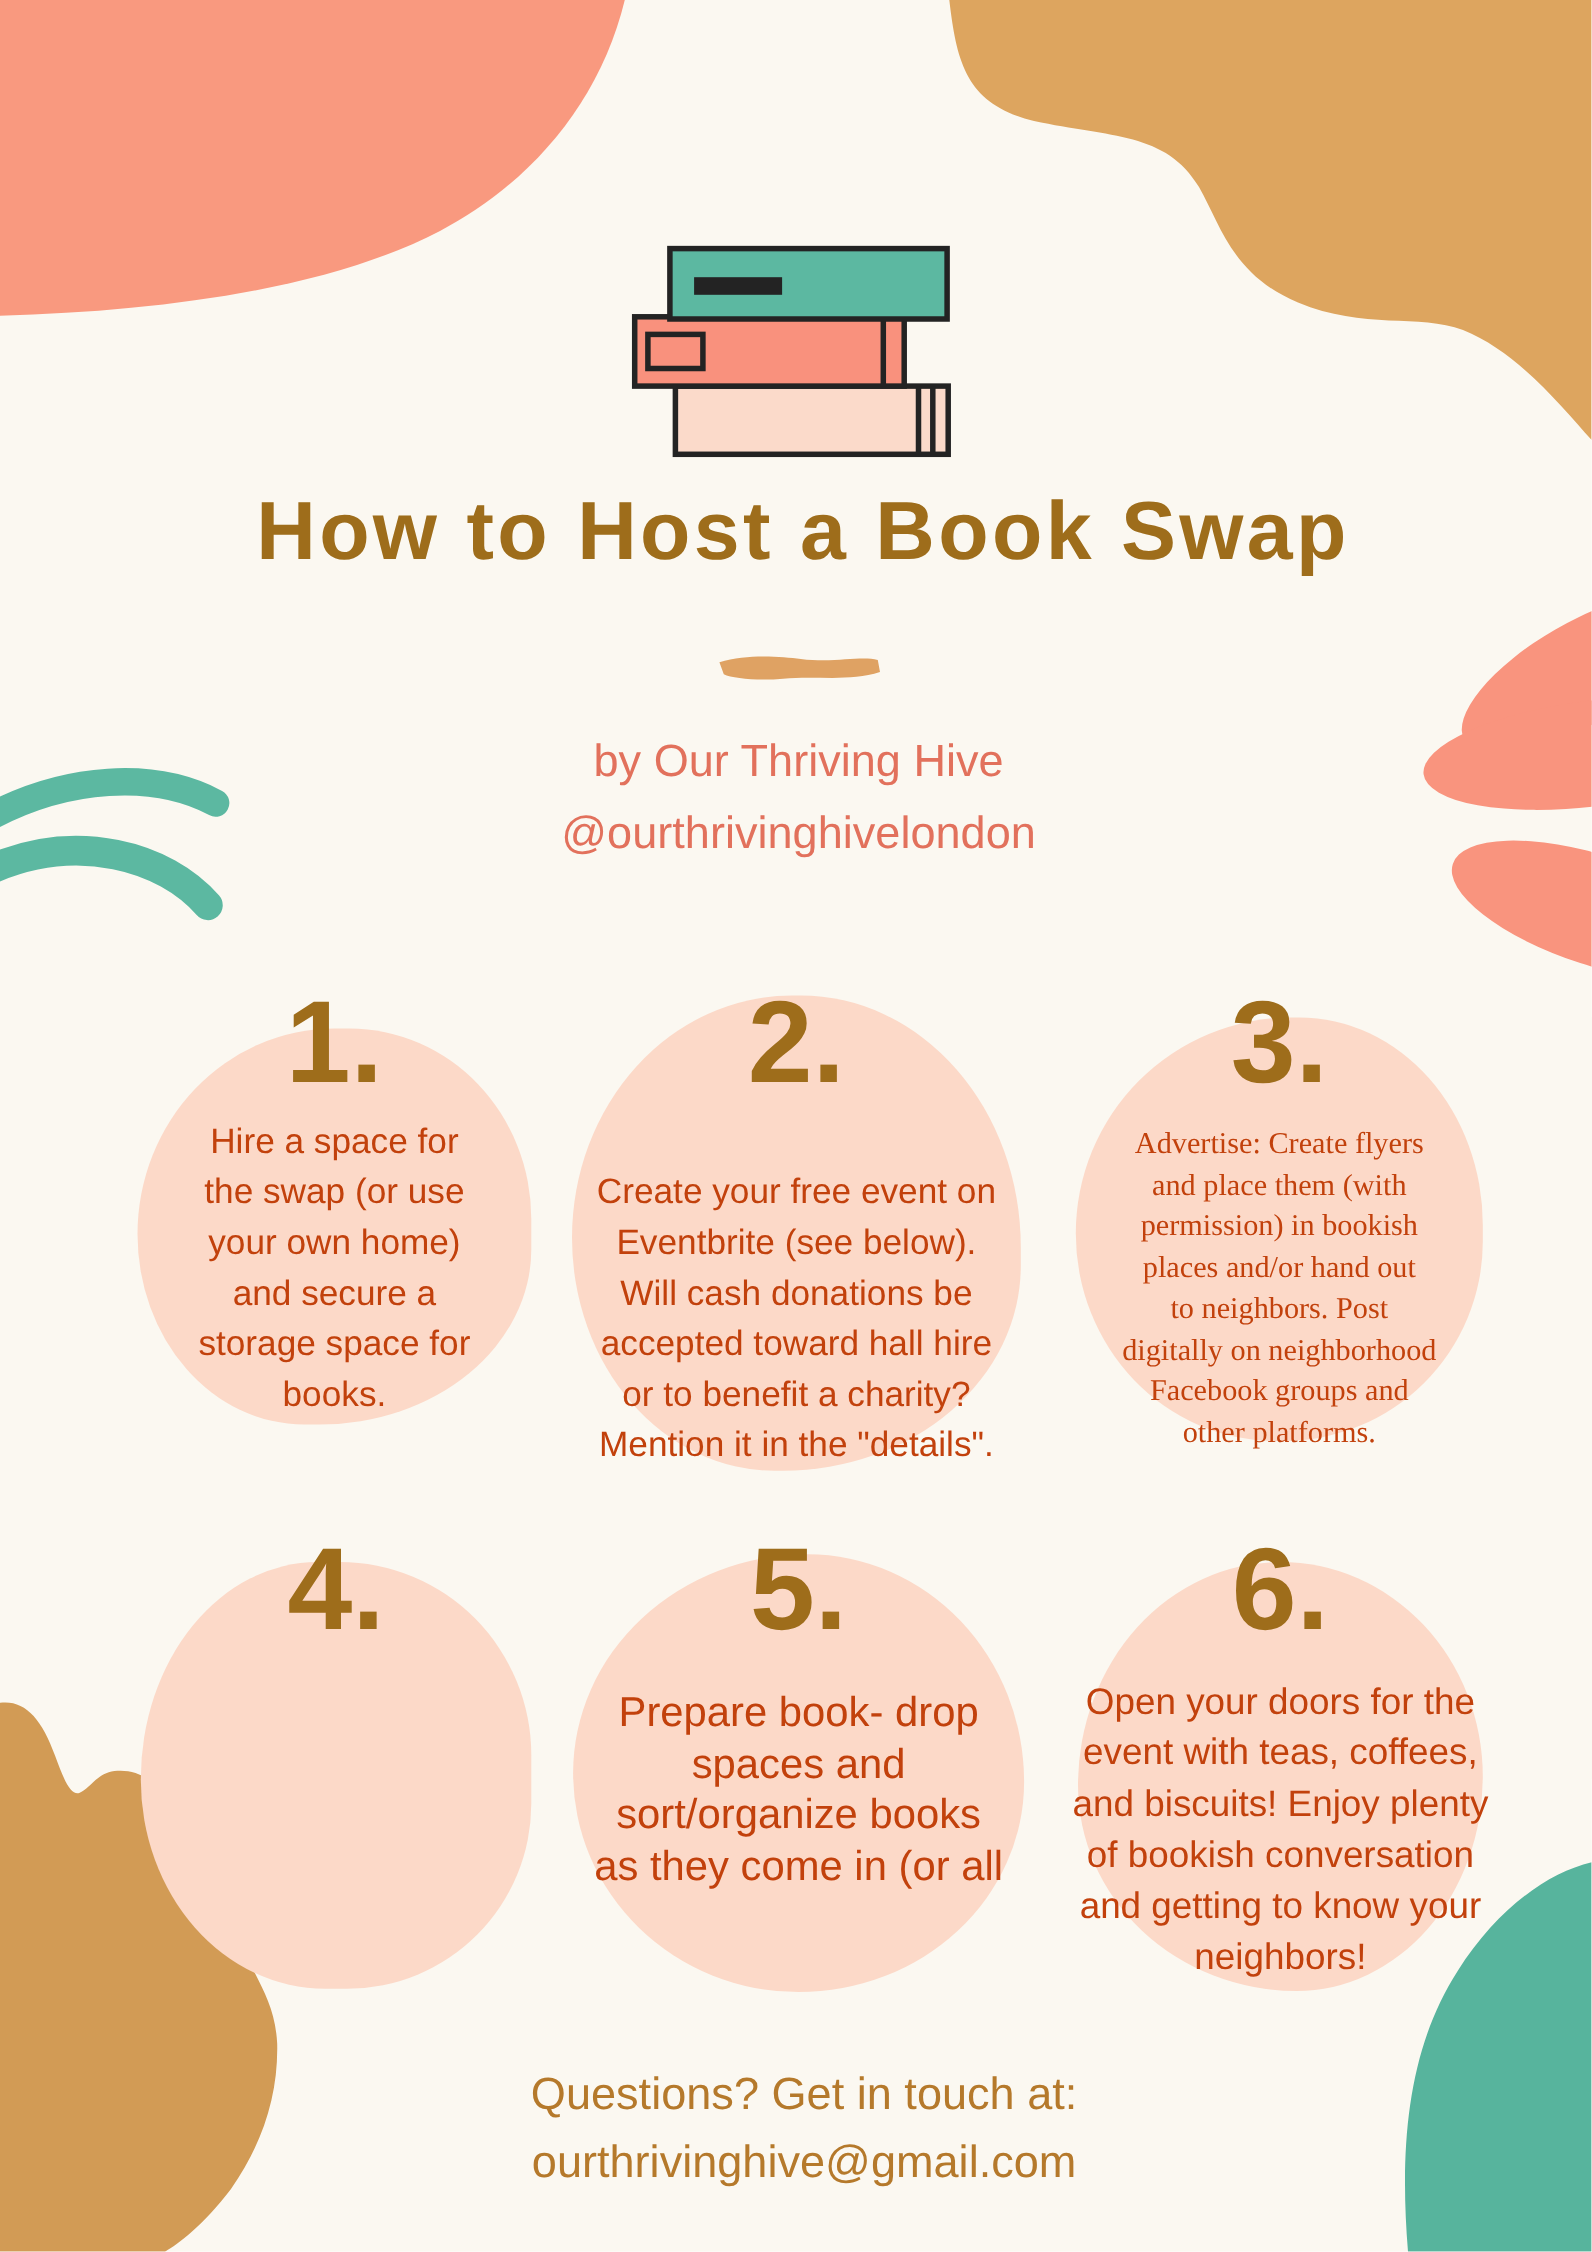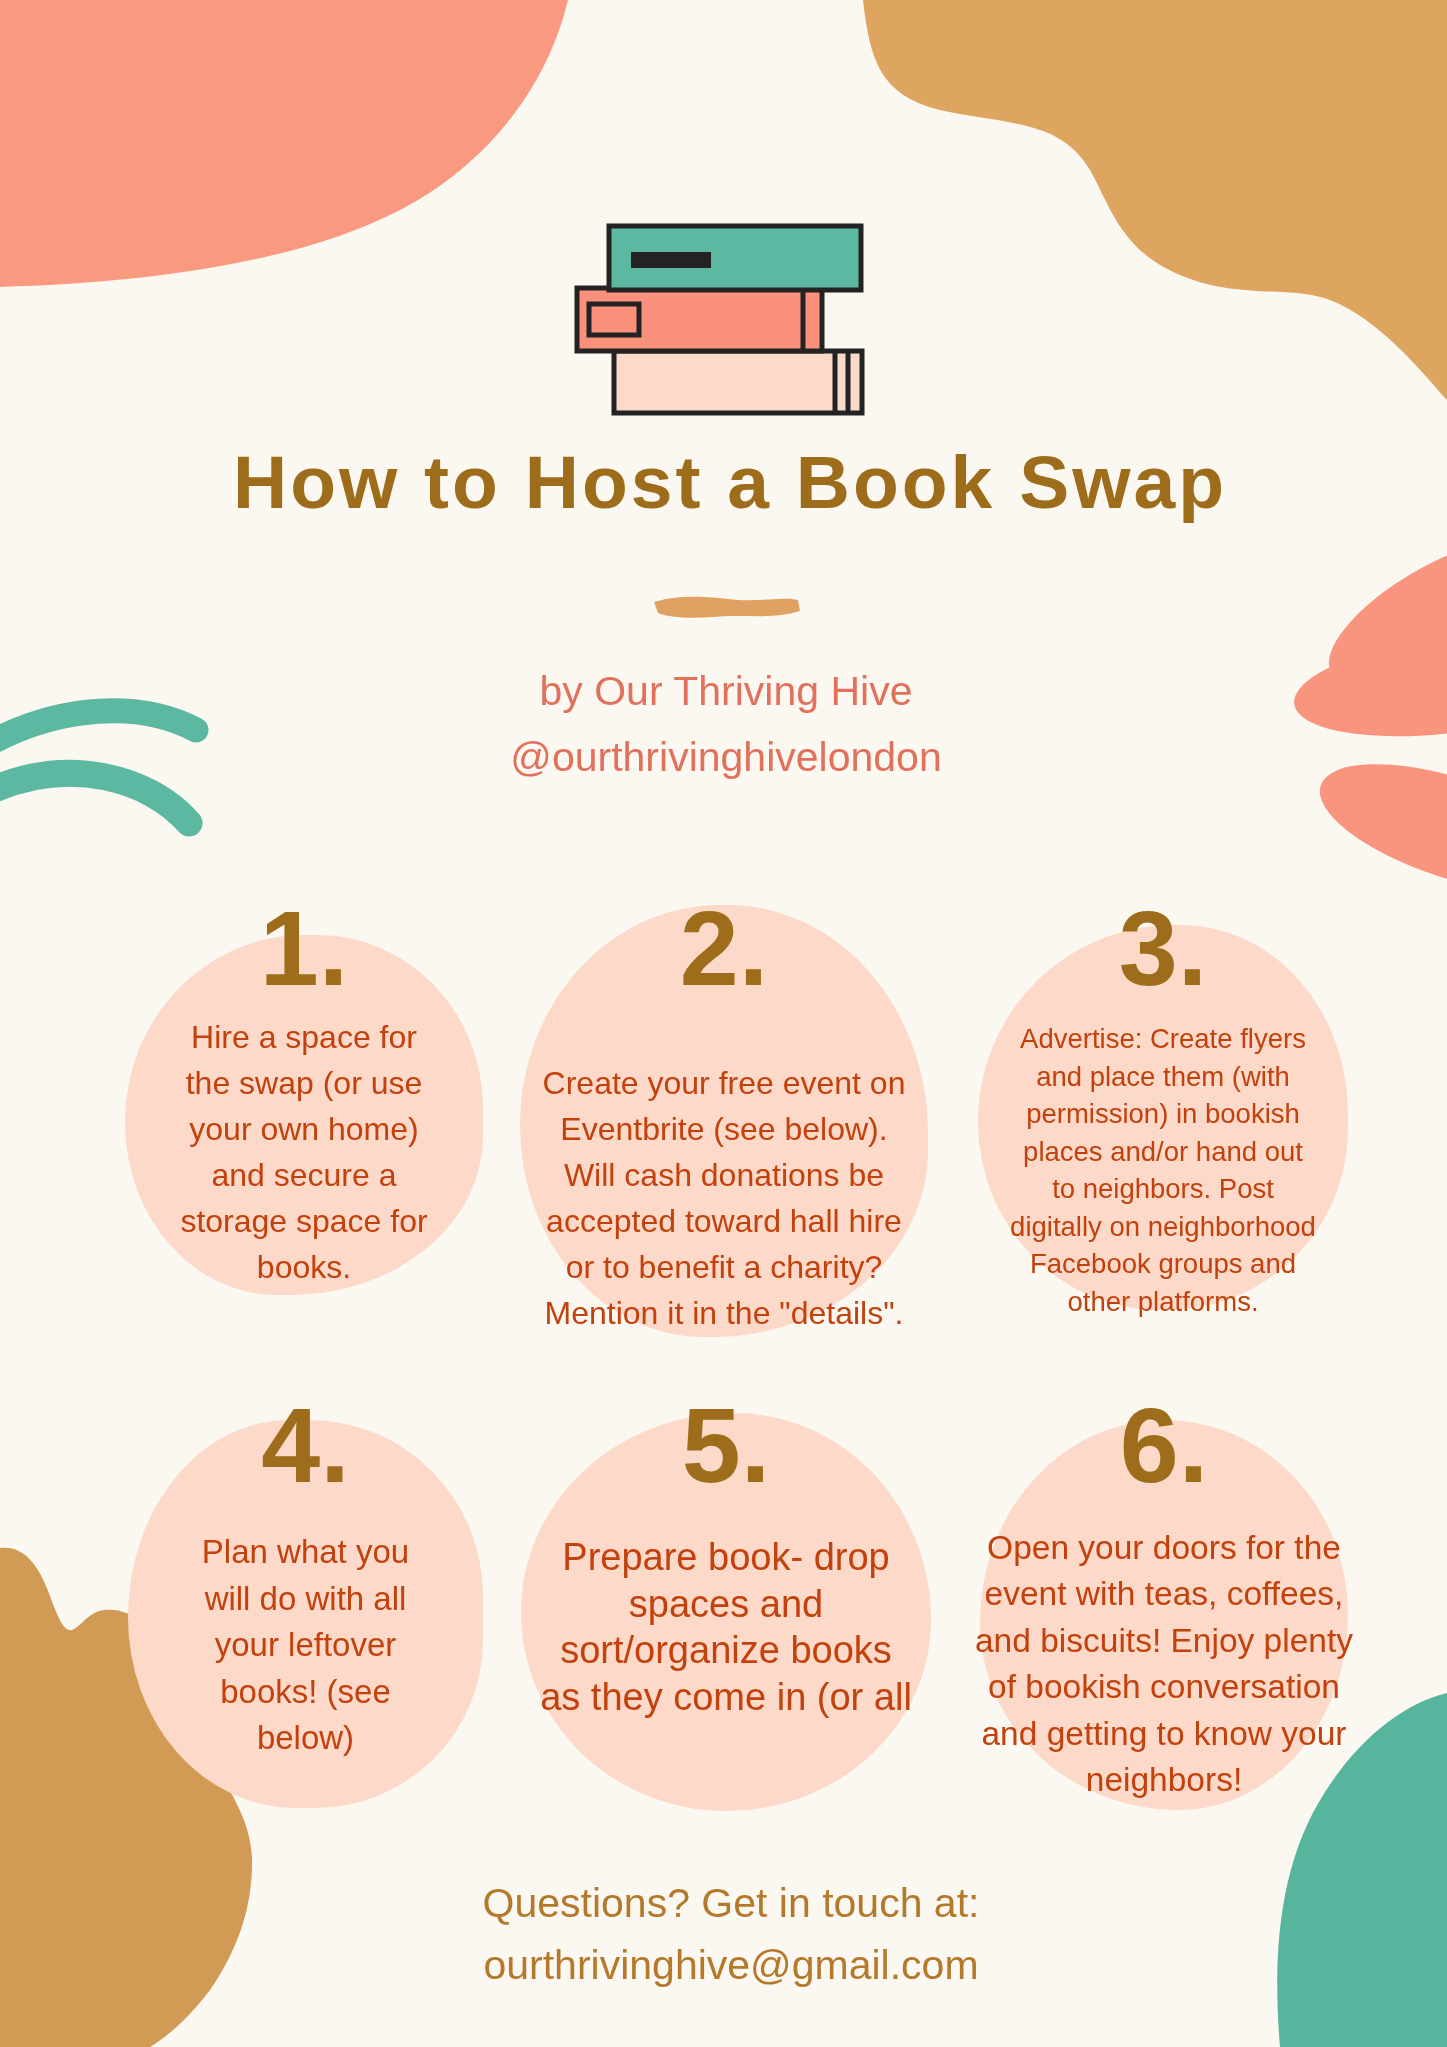--- a/index.html
+++ b/index.html
@@ -50,21 +50,21 @@
   .step1 { left:125px; top:898px; width:358px; height:400px; }
   .step1 .blob { top:37px;  height:360px; border-radius:52% 48% 56% 44% / 54% 50% 46% 50%; }
   .step1 .lines { top:116px; font-size:32px;   line-height:46px; }
 
   .step2 { left:520px; top:898px; width:408px; height:440px; }
   .step2 .blob { top:7px;   height:432px; border-radius:50% 50% 54% 46% / 52% 54% 44% 50%; }
   .step2 .lines { top:134px; font-size:32px;   line-height:46px;margin-top:28px; }
 
   .step3 { left:978px; top:898px; width:370px; height:420px; }
   .step3 .blob { top:27px;  height:385px; border-radius:54% 46% 50% 50% / 52% 50% 48% 50%; }
-  .step3 .lines { top:122px; font-size:27.5px; line-height:37.5px; }
+  .step3 .lines { top:122px; font-size:27.5px; line-height:37.5px;font-family:Liberation Serif, serif; }
 
   .step4 { left:128px; top:1395px; width:355px; height:415px; }
   .step4 .blob { top:25px;  height:388px; border-radius:48% 52% 50% 50% / 54% 48% 46% 52%; }
   .step4 .lines { top:134px; font-size:33px;   line-height:46.5px; }
 
   .step5 { left:521px; top:1395px; width:410px; height:420px; }
   .step5 .blob { top:18px;  height:398px; border-radius:52% 48% 50% 50% / 50% 52% 48% 50%; }
   .step5 .lines { top:139px; font-size:38px;   line-height:46.5px; }
 
   .step6 { left:980px; top:1395px; width:368px; height:415px; }
@@ -156,27 +156,20 @@
         <div class="line">to neighbors. Post</div>
         <div class="line">digitally on neighborhood</div>
         <div class="line">Facebook groups and</div>
         <div class="line">other platforms.</div>
       </div>
   </section>
 
   <section class="step step4">
     <div class="blob"></div>
     <div class="num">4.</div>
-    <div class="lines">
-        <div class="line">Plan what you</div>
-        <div class="line">will do with all</div>
-        <div class="line">your leftover</div>
-        <div class="line">books! (see</div>
-        <div class="line">below)</div>
-      </div>
   </section>
 
   <section class="step step5">
     <div class="blob"></div>
     <div class="num">5.</div>
     <div class="lines">
         <div class="line">Prepare book- drop</div>
         <div class="line">spaces and</div>
         <div class="line">sort/organize books</div>
         <div class="line">as they come in (or all</div>

